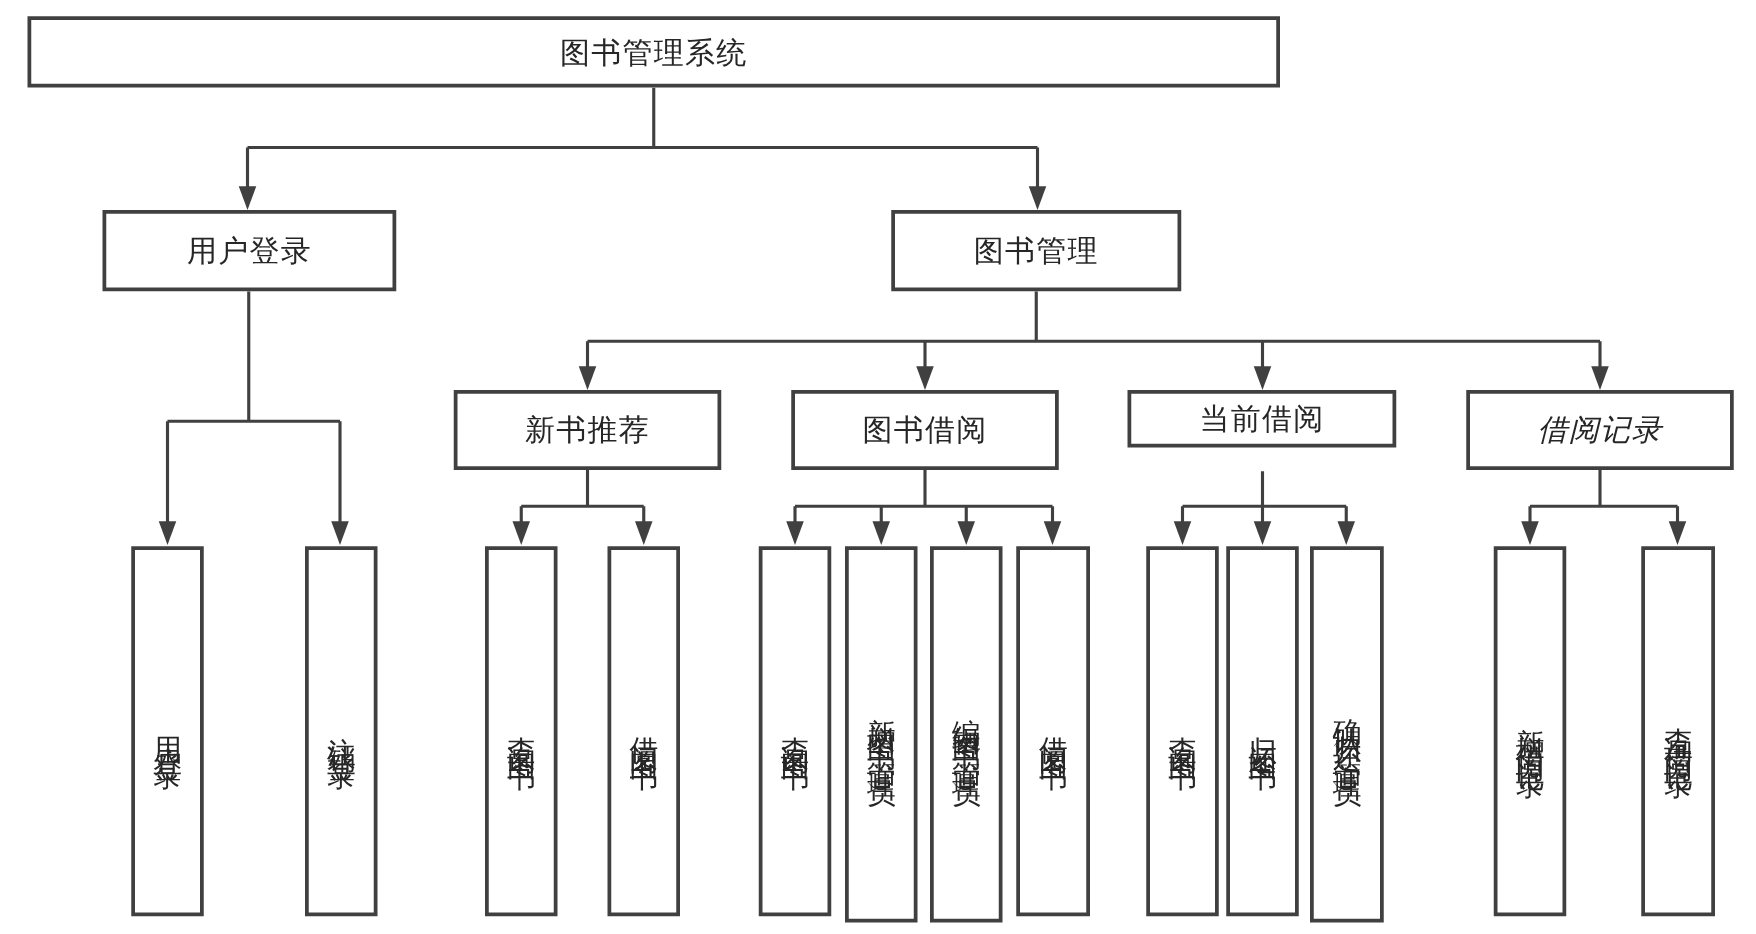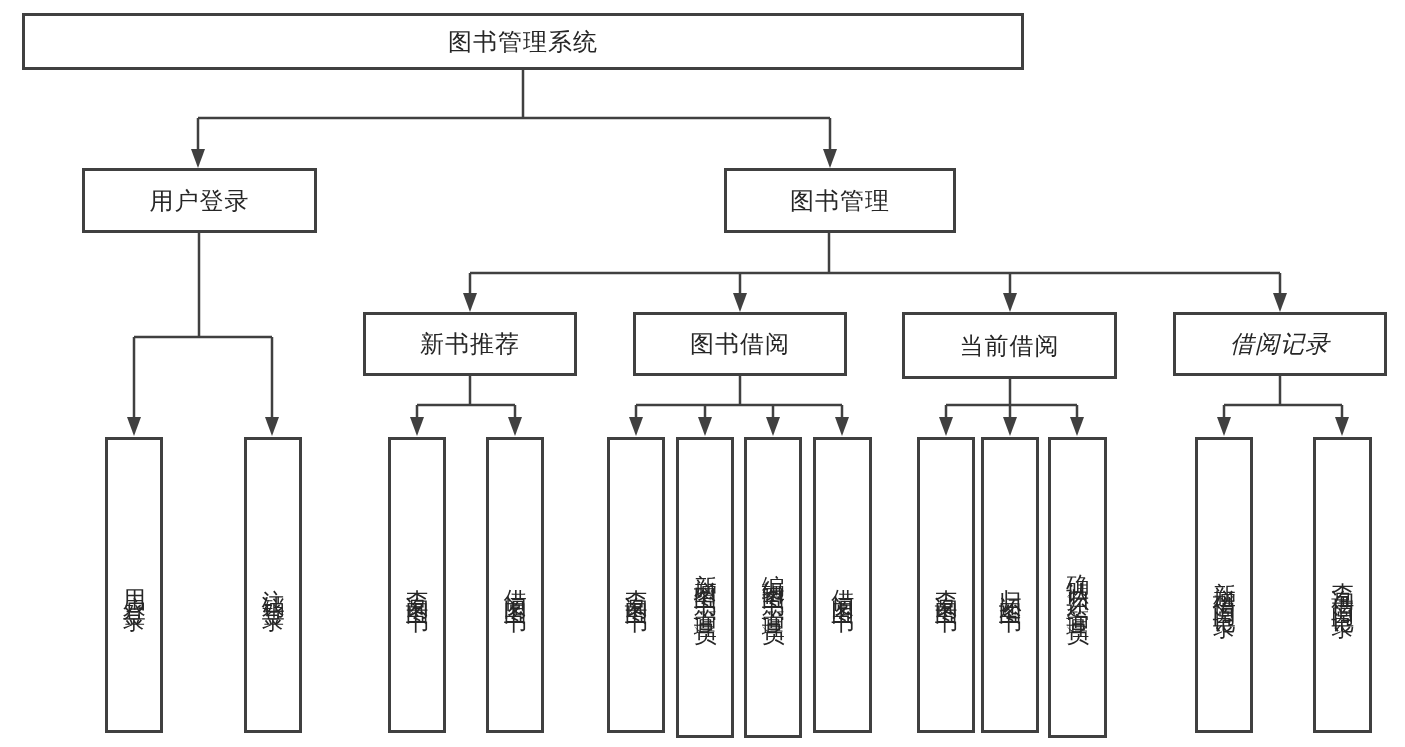--- a/index.html
+++ b/index.html
@@ -29,24 +29,24 @@
     writing-mode: vertical-rl;
     text-orientation: mixed;
     font-size: 23px;
     line-height: 1.1;
     letter-spacing: 7px;
     white-space: nowrap;
   }
   
   .n-root        { left: 22px;   top: 13px;  width: 1002px; height: 57px; }
   .n-l2-0        { left: 82px;   top: 168px; width: 235px;  height: 65px; }
-  .n-l2-1        { left: 713px;  top: 168px; width: 232px;  height: 65px; margin-left: 11px; }
+  .n-l2-1        { left: 713px;  top: 168px; width: 232px;  height: 65px; }
   .n-l3-0        { left: 363px;  top: 312px; width: 214px;  height: 64px; }
   .n-l3-1        { left: 633px;  top: 312px; width: 214px;  height: 64px; }
-  .n-l3-2        { left: 902px;  top: 312px; width: 215px;  height: 67px; }
+  .n-l3-2        { left: 902px;  top: 312px; width: 215px;  height: 46px; }
   .n-l3-3        { left: 1173px; top: 312px; width: 214px;  height: 64px; font-style: italic; }
   .leaf          { top: 437px;   width: 58px; height: 296px; }
   .leaf.tall     { height: 301px; }
   .n-leaf-0  { left: 105px;  }
   .n-leaf-1  { left: 244px;  }
   .n-leaf-2  { left: 388px;  }
   .n-leaf-3  { left: 486px;  }
   .n-leaf-4  { left: 607px;  }
   .n-leaf-5  { left: 676px;  }
   .n-leaf-6  { left: 744px;  }

